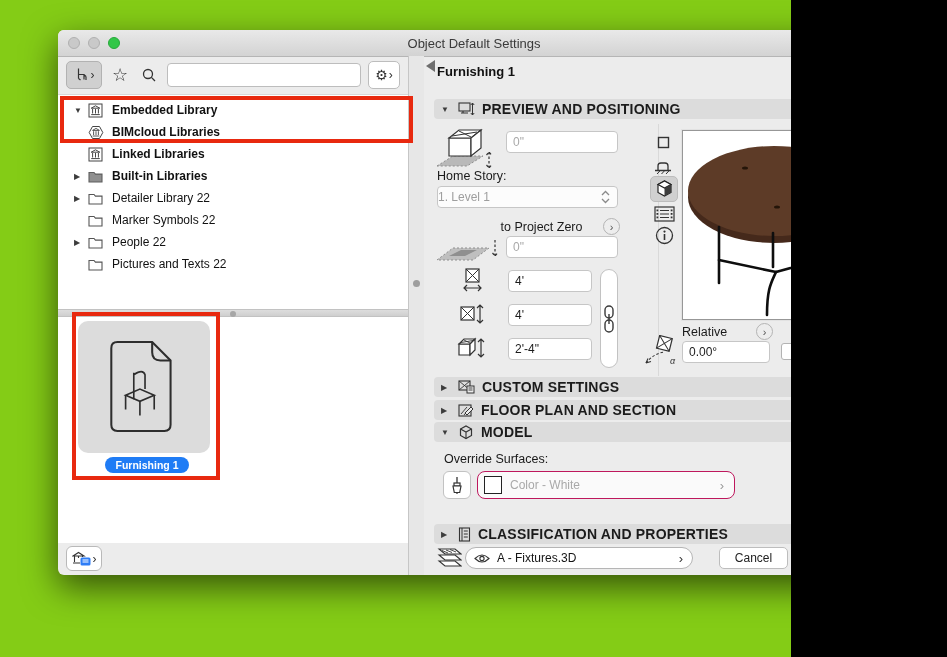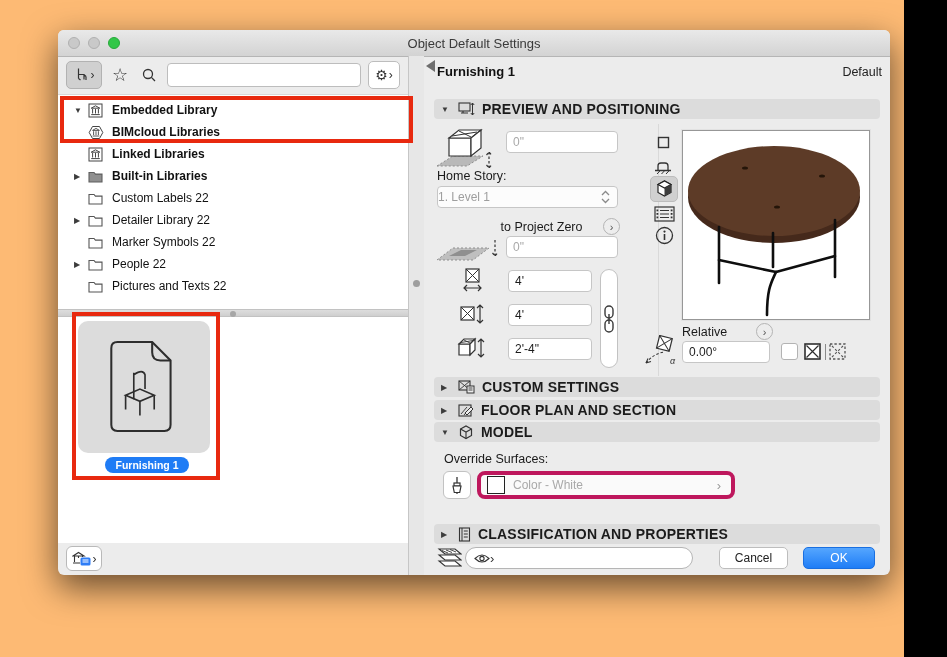--- a/index.html
+++ b/index.html
@@ -1,17 +1,17 @@
 <!DOCTYPE html>
 <html><head>
 <meta charset="utf-8">
 <style>
   html,body{margin:0;padding:0;background:#000;}
   body{width:947px;height:657px;font-family:"Liberation Sans","DejaVu Sans",sans-serif;}
-  #stage{position:relative;width:904px;height:657px;background:#fdba74;overflow:hidden;}
+  #stage{position:relative;width:791px;height:657px;background:#84cc16;overflow:hidden;}
   #window{position:absolute;left:58px;top:30px;width:832px;height:545px;background:#ececec;
     border-radius:6px;box-shadow:0 12px 34px rgba(0,0,0,.6);overflow:hidden;}
   
   .titlebar{position:absolute;left:0;top:0;right:0;height:26px;background:linear-gradient(#e9e9e9,#d3d3d3);
     border-bottom:1px solid #b5b5b5;display:flex;align-items:center;justify-content:center;}
   .title{font-size:13px;color:#3a3a3a;}
   .tl{position:absolute;top:7px;width:12px;height:12px;border-radius:50%;box-sizing:border-box;}
   .tl.gray{background:#c9c9c9;border:1px solid #b0b0b0;}
   .tl.green{background:#32c748;border:1px solid #27a93a;}
   
@@ -67,21 +67,21 @@
   .cbtn{position:absolute;width:17px;height:17px;border-radius:50%;background:#ededed;border:1px solid #b4b4b4;
     display:flex;align-items:center;justify-content:center;font-size:11px;color:#555;box-sizing:border-box;}
   .vline{position:absolute;width:1px;background:#d9d9d9;}
   .stripsel{position:absolute;background:#d0d0d0;border:1px solid #bcbcbc;border-radius:5px;box-sizing:border-box;}
   .previewbox{position:absolute;background:#fff;border:1px solid #979797;box-shadow:0 0 0 1px #e2e2e2;}
   .chainbtn{position:absolute;width:18px;height:99px;background:#fff;border:1px solid #c2c2c2;border-radius:9px;
     display:flex;align-items:center;justify-content:center;box-sizing:border-box;}
   .cb{position:absolute;width:17px;height:17px;box-sizing:border-box;background:#fff;border:1px solid #b3b3b3;border-radius:3px;}
   .brushbtn{position:absolute;width:28px;height:28px;background:#fff;border:1px solid #c2c2c2;border-radius:6px;
     display:flex;align-items:center;justify-content:center;box-sizing:border-box;}
-  .surfdd{position:absolute;height:28px;background:#fafafa;border:4px solid #be185d;border-radius:8px;
+  .surfdd{position:absolute;height:28px;background:#fafafa;border:1px solid #be185d;border-radius:8px;
     display:flex;align-items:center;box-sizing:border-box;}
   .layerdd{position:absolute;height:22px;background:#fff;border:1px solid #b5b5b5;border-radius:11px;
     display:flex;align-items:center;box-sizing:border-box;}
   .btn{position:absolute;height:22px;border-radius:5px;font-size:12px;display:flex;align-items:center;
     justify-content:center;box-sizing:border-box;font-family:inherit;}
   .btn.cancel{background:#fff;border:1px solid #bdbdbd;color:#222;}
   .btn.ok{background:linear-gradient(#55a6ff,#1f7df6);border:1px solid #1a6fe0;color:#fff;}
   .annot{position:absolute;border:4px solid #e8290f;box-sizing:border-box;pointer-events:none;z-index:50;}
 </style>
 </head>
@@ -154,29 +154,20 @@
           <span class="tlabel bold">Linked Libraries</span>
         </div>
         <div class="trow">
           <span class="exp">▶</span>
           <span class="ticon">
             <svg width="15" height="13" viewBox="0 0 15 13">
                 <path d="M1 2.5 h5 l1.4 1.6 H14 V12 H1 Z" fill="#8f8f8f" stroke="#5e5e5e" stroke-width="1.1"></path>
               </svg>
           </span>
           <span class="tlabel bold">Built-in Libraries</span>
-        </div>
-        <div class="trow">
-          <span class="exp"></span>
-          <span class="ticon">
-            <svg width="15" height="13" viewBox="0 0 15 13">
-                <path d="M1 2.5 h5 l1.4 1.6 H14 V12 H1 Z" fill="#fff" stroke="#555" stroke-width="1.1"></path>
-              </svg>
-          </span>
-          <span class="tlabel">Custom Labels 22</span>
         </div>
         <div class="trow">
           <span class="exp">▶</span>
           <span class="ticon">
             <svg width="15" height="13" viewBox="0 0 15 13">
                 <path d="M1 2.5 h5 l1.4 1.6 H14 V12 H1 Z" fill="#fff" stroke="#555" stroke-width="1.1"></path>
               </svg>
           </span>
           <span class="tlabel">Detailer Library 22</span>
         </div>
@@ -451,20 +442,21 @@
         <polygon points="7,15 23,15 29,20 13,20" fill="#fff" stroke="#333" stroke-width="1.1"></polygon>
         <polygon points="7,9 23,9 29,14 13,14" fill="#fff" stroke="#333" stroke-width="1.1"></polygon>
         <polygon points="7,3 23,3 29,8 13,8" fill="#fff" stroke="#333" stroke-width="1.1"></polygon>
         <path d="M10 4.5 L16 7 M14 4 L20 6.5 M18 3.5 L24 6" stroke="#333" stroke-width="0.9"></path>
       </svg>
       <div class="layerdd" style="left:41px;top:491px;width:228px">
         <svg width="16" height="11" viewBox="0 0 16 11" style="margin-left:8px">
           <path d="M1 5.5 Q8 -1.5 15 5.5 Q8 12.5 1 5.5 Z" fill="none" stroke="#333" stroke-width="1.1"></path>
           <circle cx="8" cy="5.5" r="2.1" fill="none" stroke="#333" stroke-width="1.1"></circle>
         </svg>
+        <span style="font-size:12px;color:#141414;margin-left:7px;flex:1">A - Fixtures.3D</span>
         <span style="font-size:13px;color:#333;margin-right:9px">›</span>
       </div>
       <button class="btn cancel" style="left:295px;top:491px;width:69px">Cancel</button>
       <button class="btn ok" style="left:379px;top:491px;width:72px">OK</button>
     </div>
 
     <div class="annot" style="left:2px;top:66px;width:353px;height:47px"></div>
     <div class="annot" style="left:14px;top:282px;width:148px;height:168px"></div>
 
   </div>

